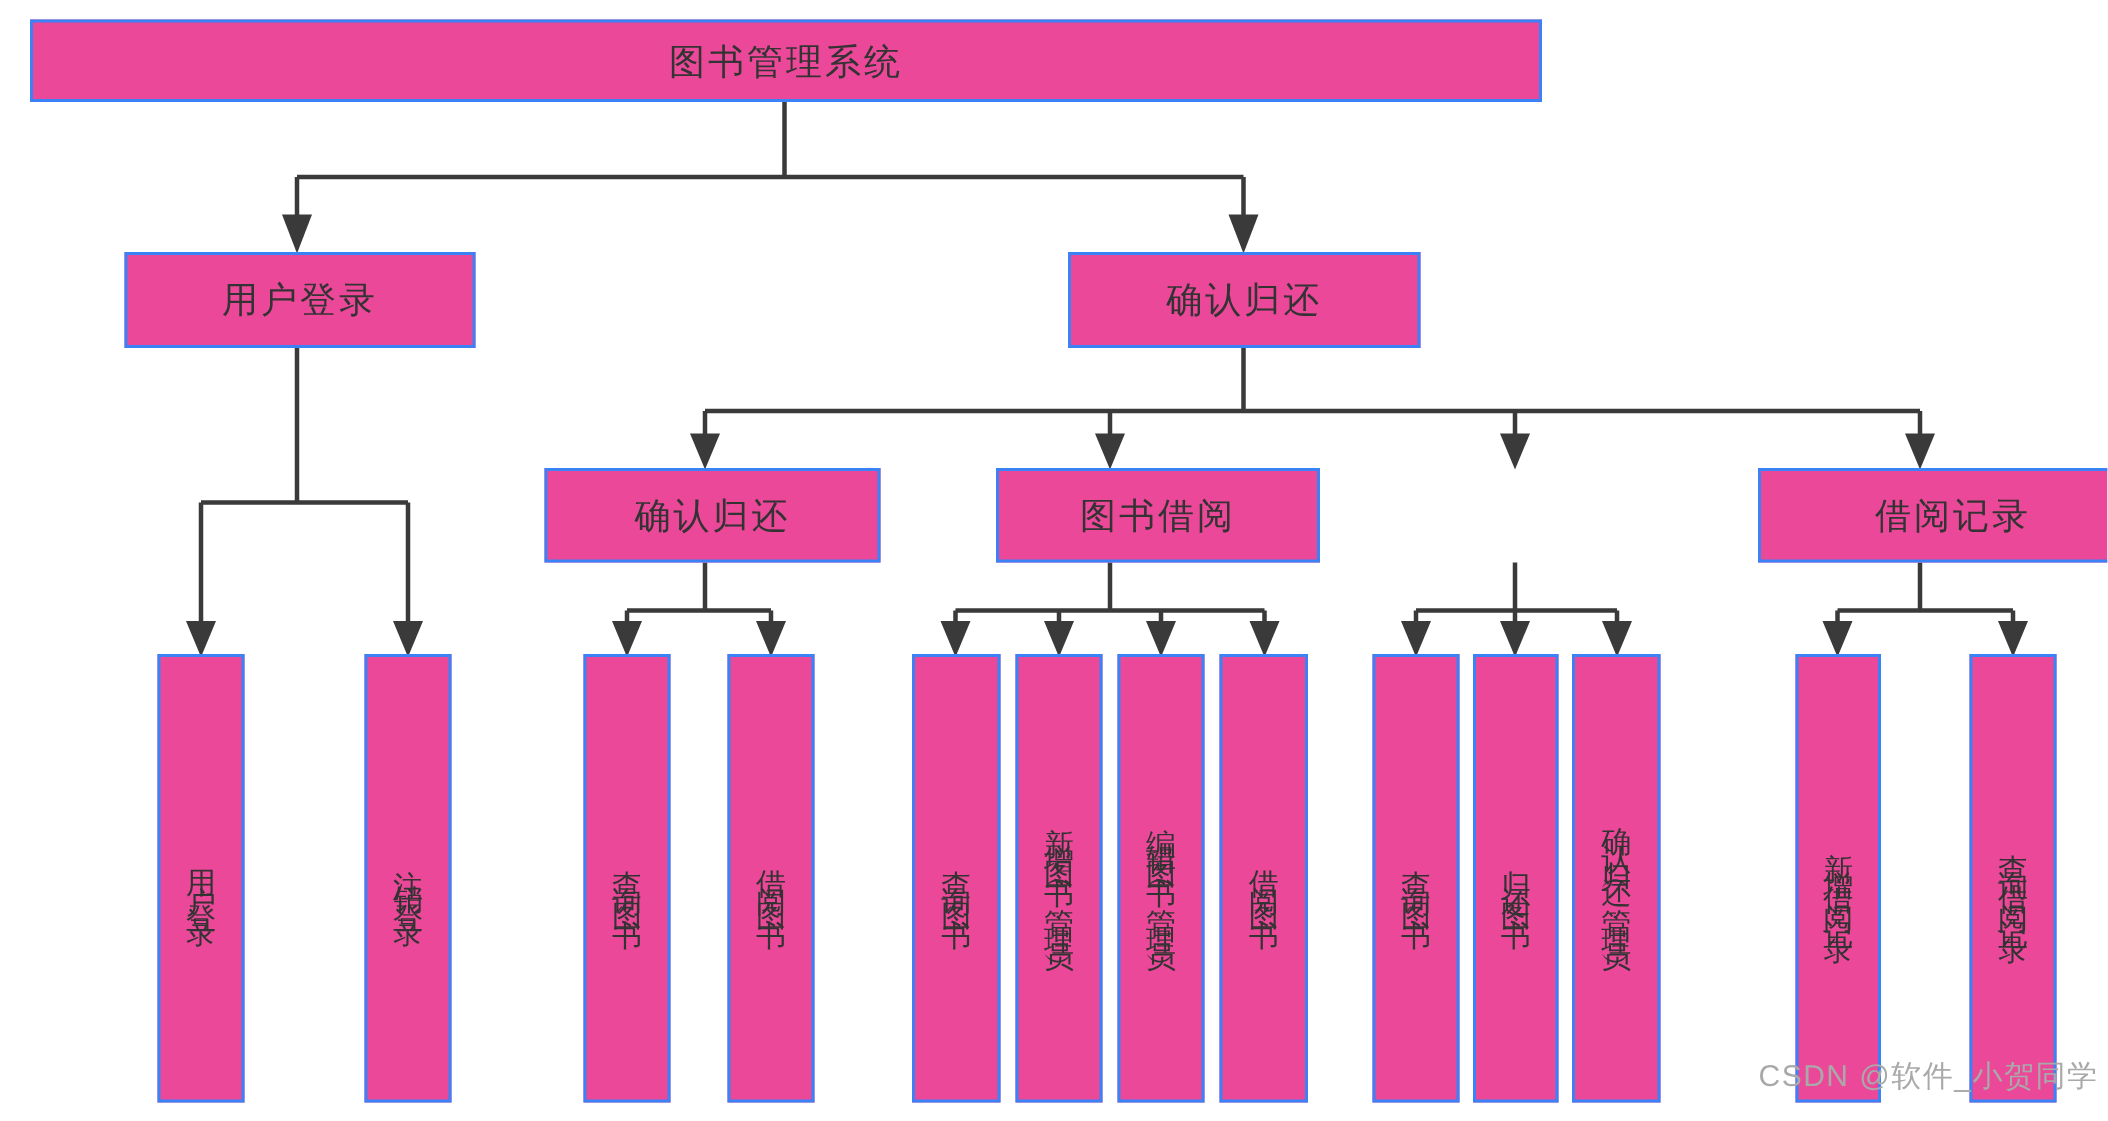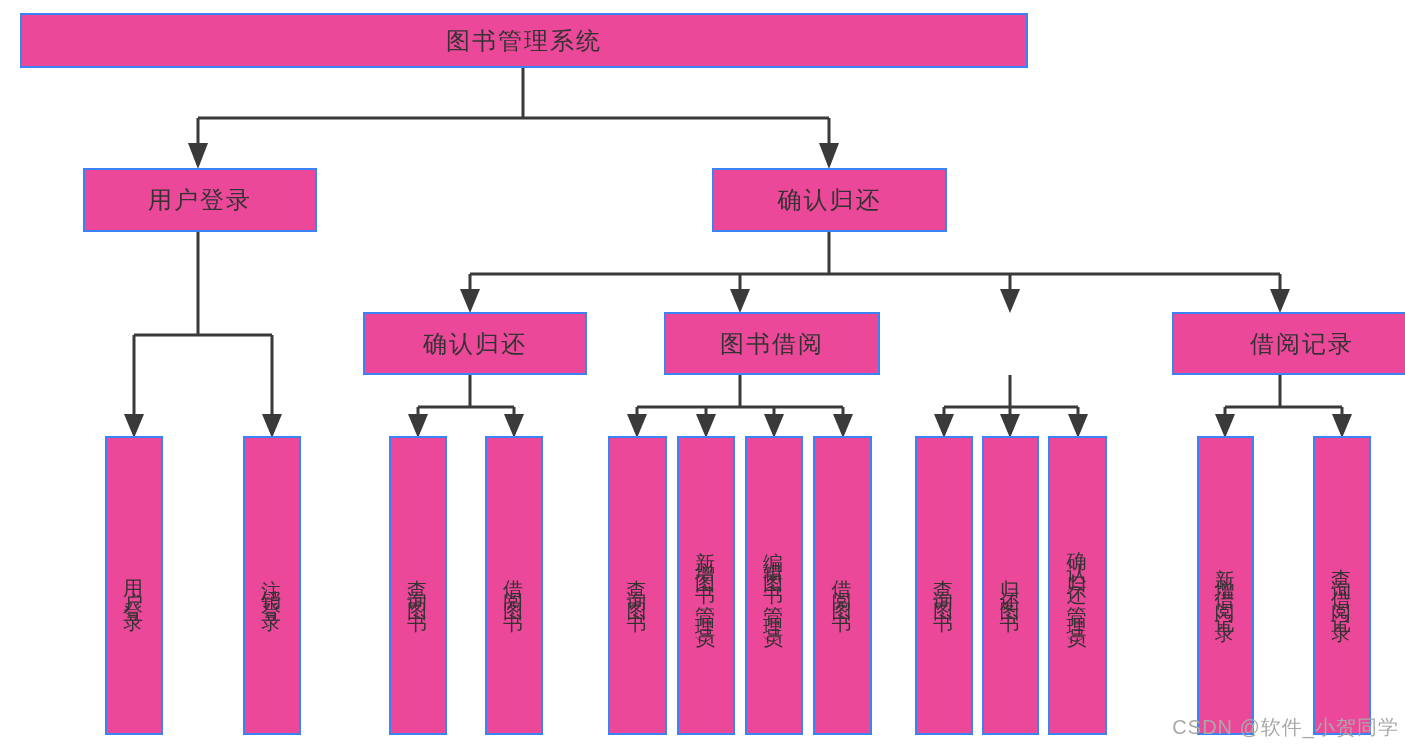--- a/index.html
+++ b/index.html
@@ -10,21 +10,21 @@
   .wires { position:absolute; left:0; top:0; pointer-events:none; }
   .node {
     position:absolute; box-sizing:border-box;
     border:2px solid #3b82f6; background:#ec4899; color:#333333;
     display:flex; align-items:center; justify-content:center;
     text-align:center; white-space:nowrap;
   }
   .h { font-size:24px; letter-spacing:2px; }
   .v { writing-mode:vertical-rl; font-size:20px; letter-spacing:11px; white-space:normal; }
   .watermark {
-    position:absolute; right:6px; bottom:6px;
+    position:absolute; right:6px; bottom:16px;
     font-size:20px; color:#a9a9a9; letter-spacing:1px;
   }
 </style>
 </head>
 <body>
 
 <div id="canvas">
 
   <svg class="wires" width="1405" height="747" viewBox="0 0 1405 747" xmlns="http://www.w3.org/2000/svg">
     <g stroke="#3a3a3a" stroke-width="3" fill="none">

